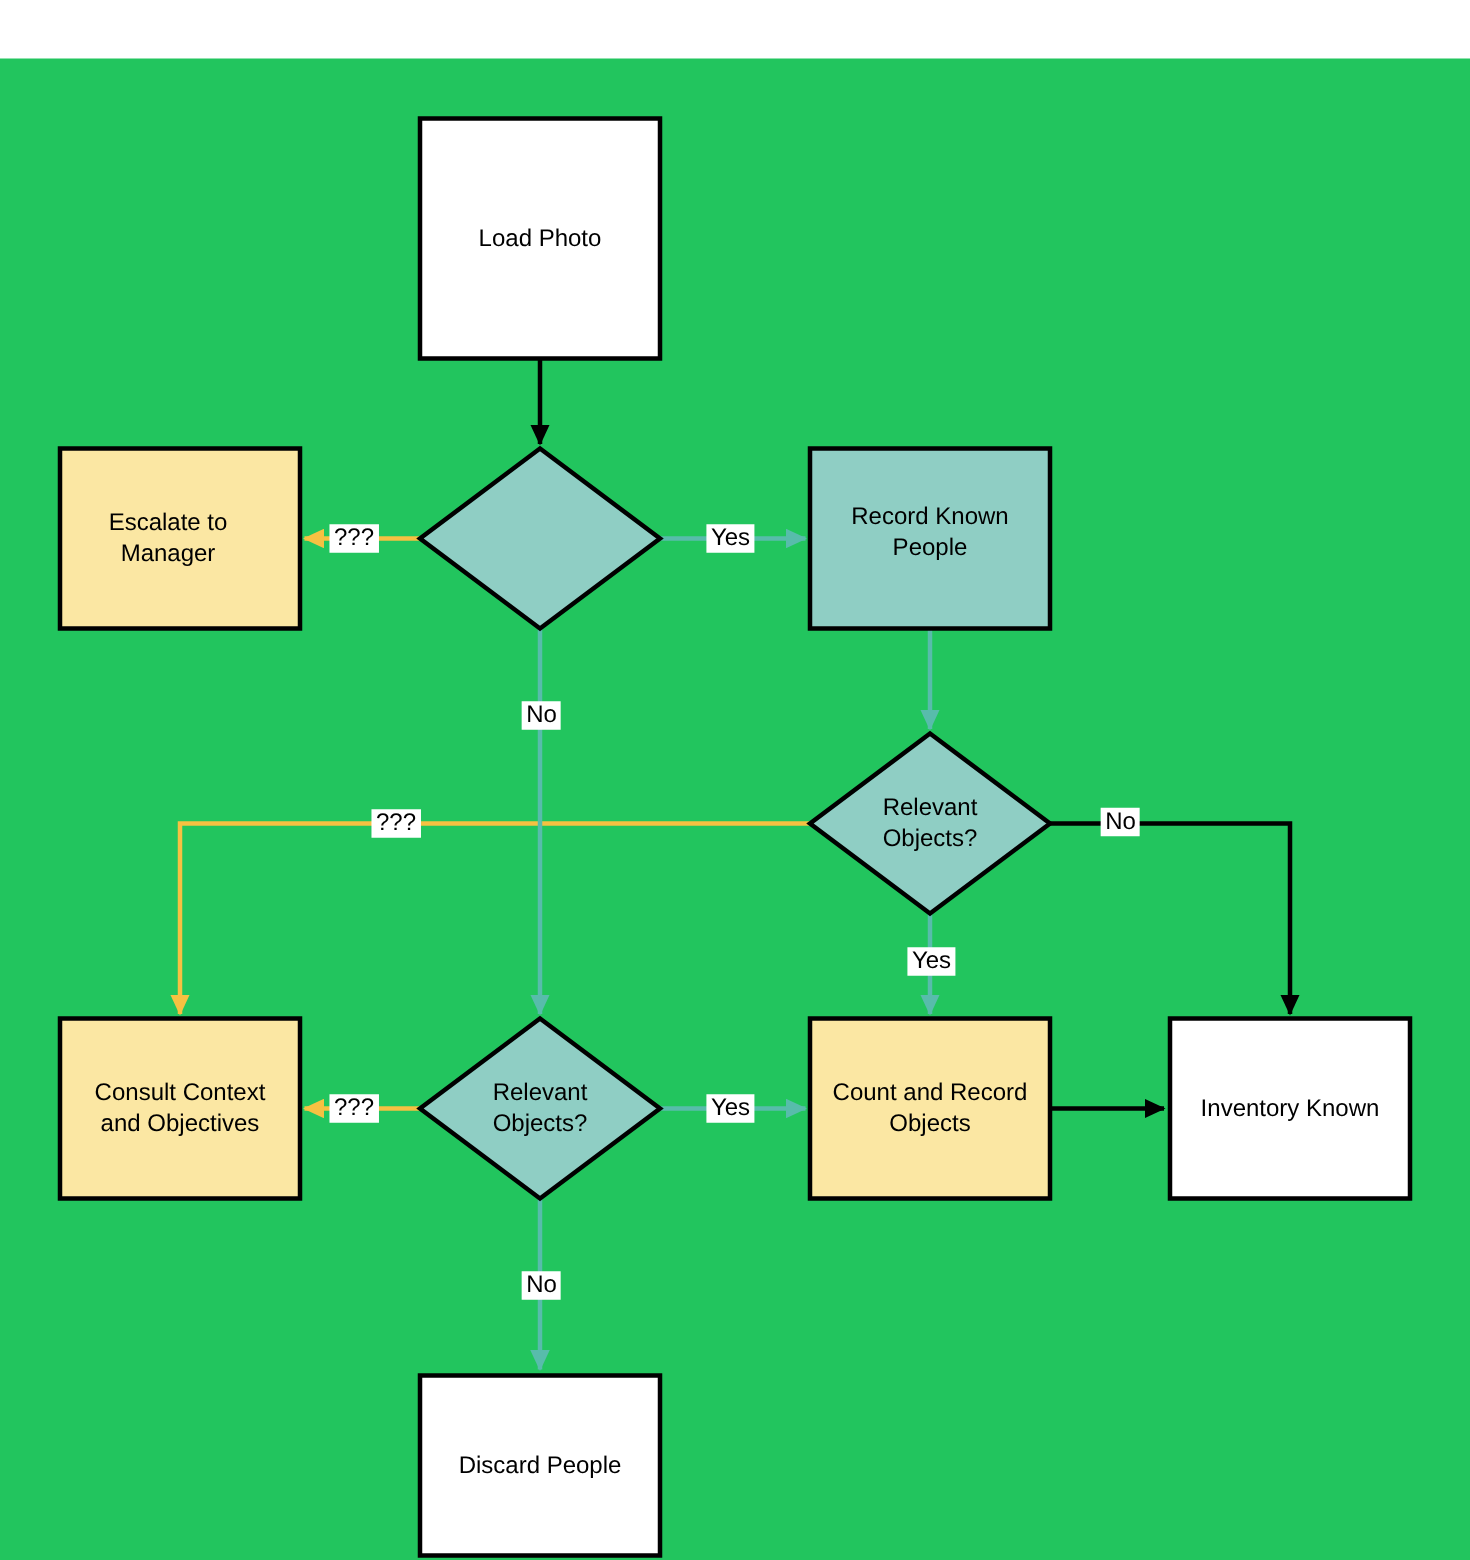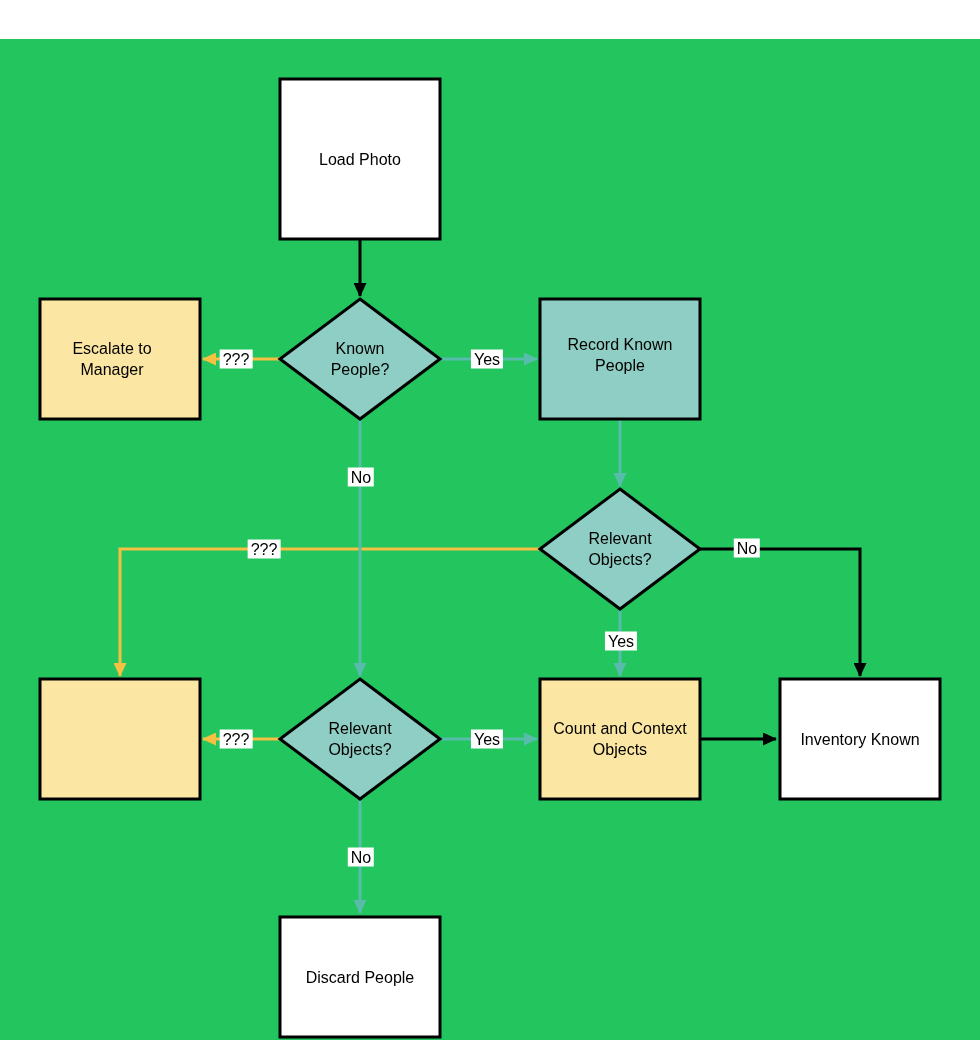--- a/index.html
+++ b/index.html
@@ -65,31 +65,31 @@
     <rect class="shape fill-teal" x="540" y="260" width="160" height="120"></rect>
     <polygon class="shape fill-teal" points="620,450 700,510 620,570 540,510"></polygon>
     <rect class="shape fill-yellow" x="40" y="640" width="160" height="120"></rect>
     <polygon class="shape fill-teal" points="360,640 440,700 360,760 280,700"></polygon>
     <rect class="shape fill-yellow" x="540" y="640" width="160" height="120"></rect>
     <rect class="shape fill-white" x="780" y="640" width="160" height="120"></rect>
     <rect class="shape fill-white" x="280" y="878" width="160" height="120"></rect>
   </svg>
 
   <div class="node-text" style="left:280px;top:40px;width:160px;height:160px">Load Photo</div>
-  <div class="node-text" style="left:280px;top:260px;width:160px;height:120px">Known
-People?</div>
   <div class="node-text" style="left:32px;top:260px;width:160px;height:120px">Escalate to
 Manager</div>
   <div class="node-text" style="left:540px;top:256px;width:160px;height:120px">Record Known
 People</div>
   <div class="node-text" style="left:540px;top:450px;width:160px;height:120px">Relevant
 Objects?</div>
+  <div class="node-text" style="left:40px;top:640px;width:160px;height:120px">Consult Context
+and Objectives</div>
   <div class="node-text" style="left:280px;top:640px;width:160px;height:120px">Relevant
 Objects?</div>
-  <div class="node-text" style="left:540px;top:640px;width:160px;height:120px">Count and Context
+  <div class="node-text" style="left:540px;top:640px;width:160px;height:120px">Count and Record
 Objects</div>
   <div class="node-text" style="left:780px;top:640px;width:160px;height:120px">Inventory Known</div>
   <div class="node-text" style="left:280px;top:878px;width:160px;height:120px">Discard People</div>
 
   <div class="edge-label" style="left:236px;top:320px">???</div>
   <div class="edge-label" style="left:487px;top:320px">Yes</div>
   <div class="edge-label" style="left:361px;top:438px">No</div>
   <div class="edge-label" style="left:264px;top:510px">???</div>
   <div class="edge-label" style="left:747px;top:509px">No</div>
   <div class="edge-label" style="left:621px;top:602px">Yes</div>

